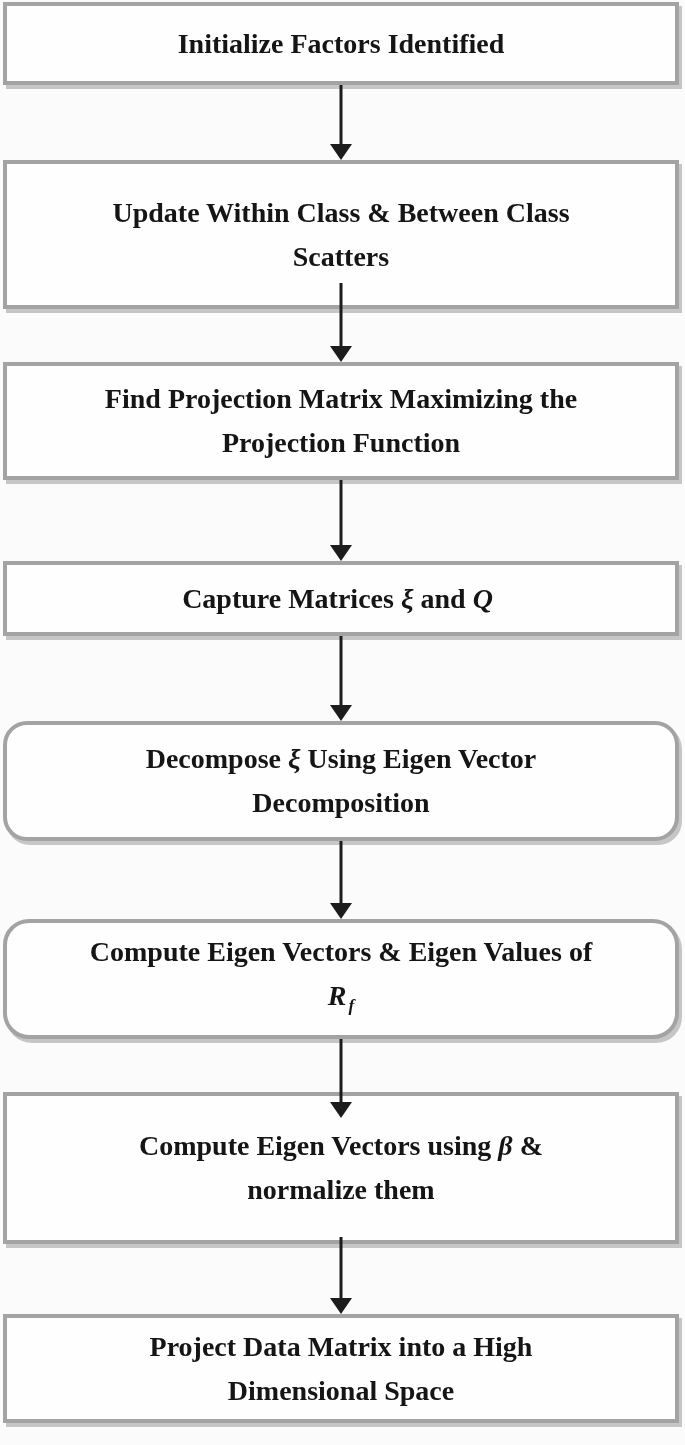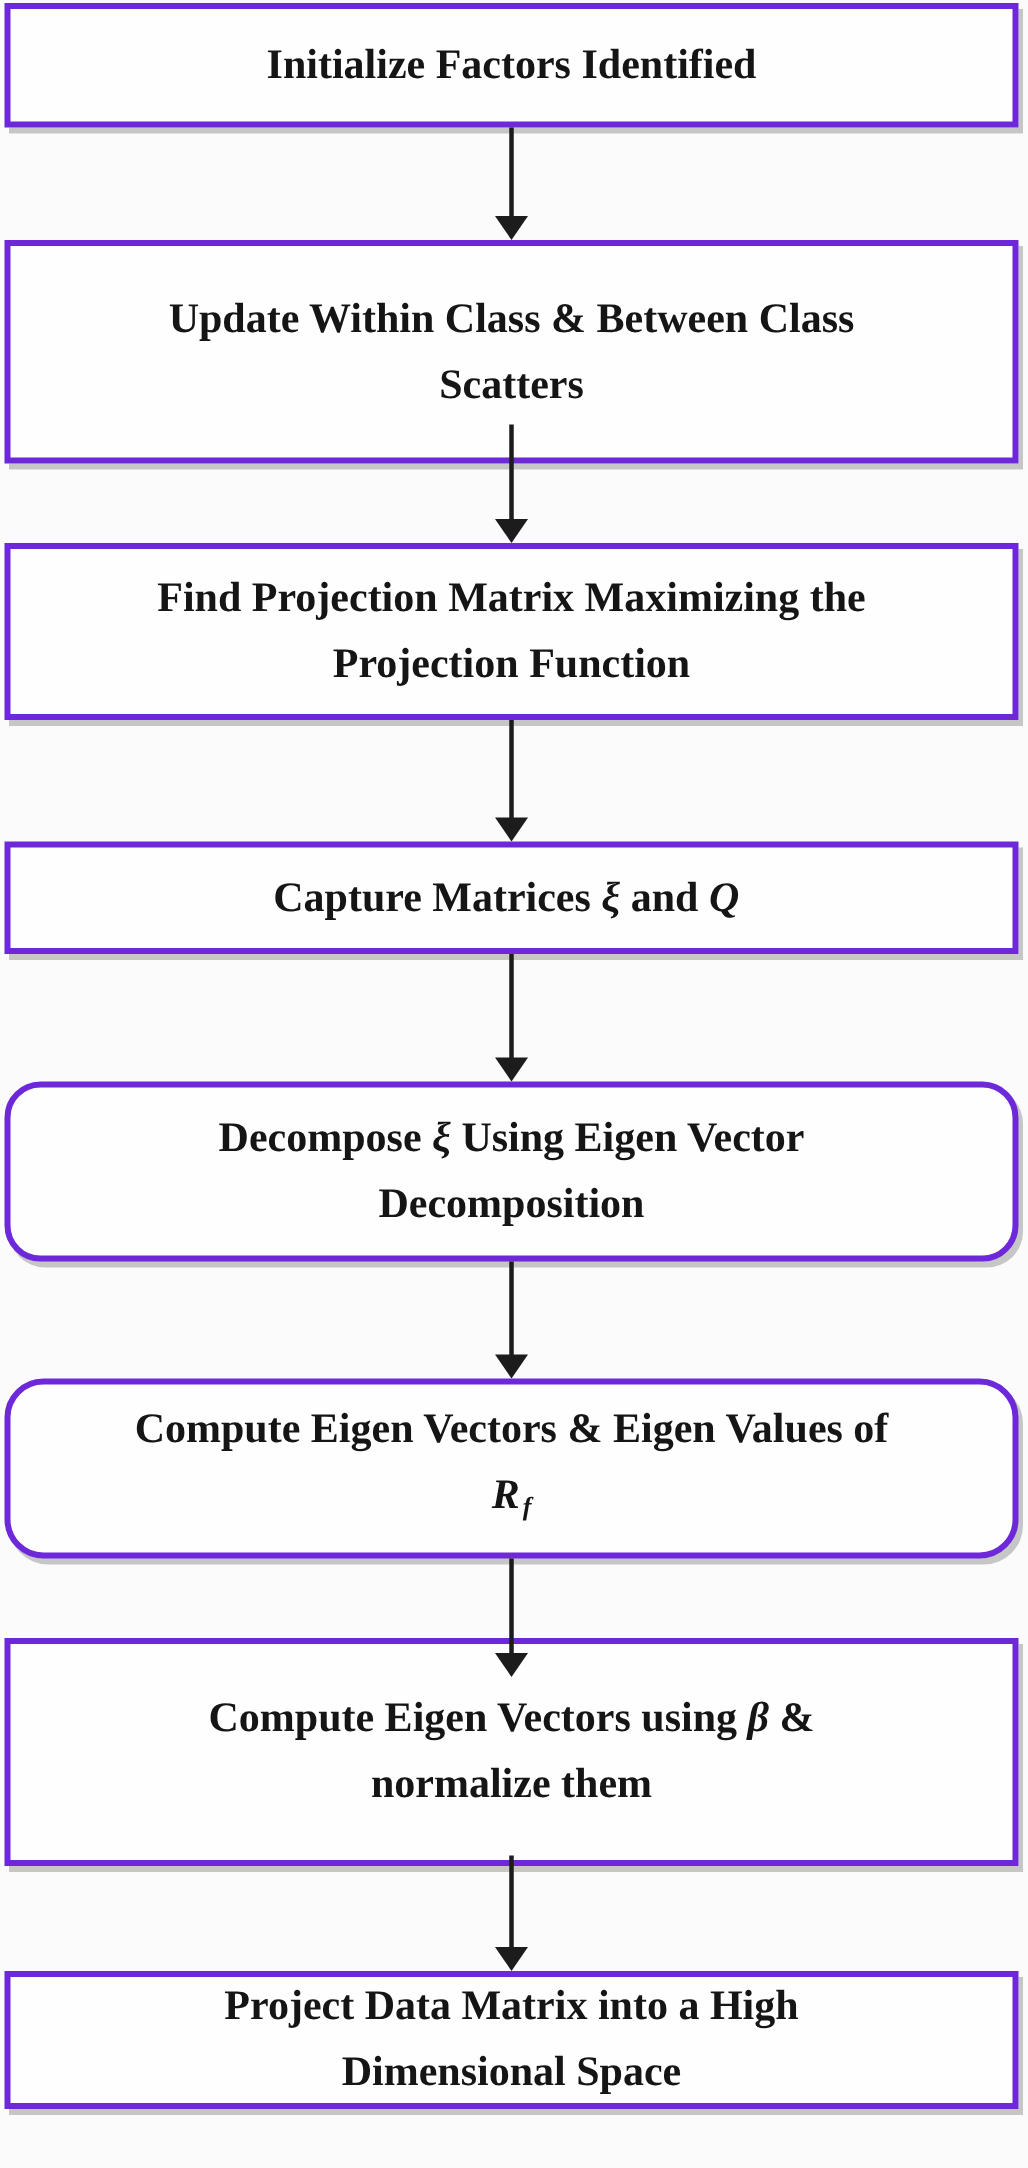--- a/index.html
+++ b/index.html
@@ -15,21 +15,21 @@
     position: relative;
     width: 685px;
     height: 1445px;
   }
   .fbox {
     position: absolute;
     left: 3px;
     width: 676px;
     box-sizing: border-box;
     background: #fefefe;
-    border: 4px solid #6d28d9;
+    border: 4px solid #a3a3a3;
     box-shadow: 3px 4px 0 #c6c6c6;
     display: flex;
     flex-direction: column;
     justify-content: center;
     align-items: center;
     text-align: center;
     color: #151515;
     font-weight: bold;
     font-size: 28px;
   }
@@ -97,21 +97,21 @@
       <div class="line"><span class="txt">Decomposition</span></div>
     </div>
     <div class="fbox" style="top: 919px; height: 120px; border-radius: 26px;">
       <div class="line"><span class="txt">Compute Eigen Vectors &amp; Eigen Values of</span></div>
       <div class="line"><span class="math">R</span><span class="math sub">f</span></div>
     </div>
     <div class="fbox" style="top: 1092px; height: 152px;">
       <div class="line"><span class="txt">Compute Eigen Vectors using</span><span class="math">β</span><span class="txt">&amp;</span></div>
       <div class="line"><span class="txt">normalize them</span></div>
     </div>
-    <div class="fbox" style="top: 1314px; height: 92px;">
+    <div class="fbox" style="top: 1314px; height: 109px;">
       <div class="line"><span class="txt">Project Data Matrix into a High</span></div>
       <div class="line"><span class="txt">Dimensional Space</span></div>
     </div>
     <div class="arrow" style="top: 85px; height: 75px;">
       <div class="shaft"></div>
       <div class="head"></div>
     </div>
     <div class="arrow" style="top: 283px; height: 79px;">
       <div class="shaft"></div>
       <div class="head"></div>

